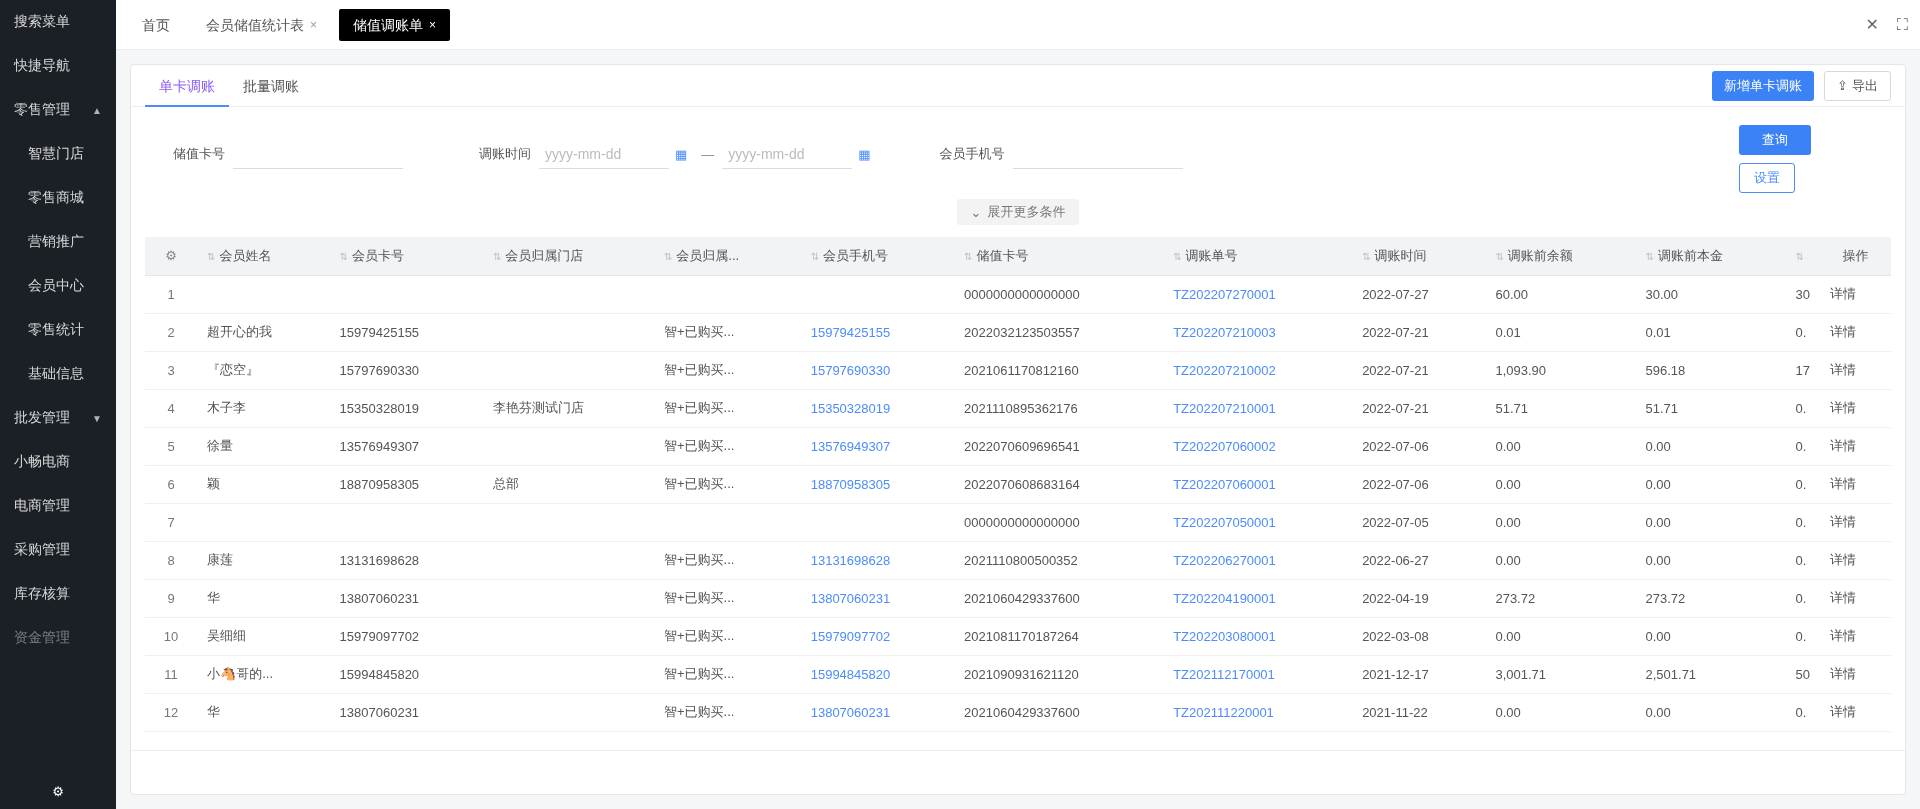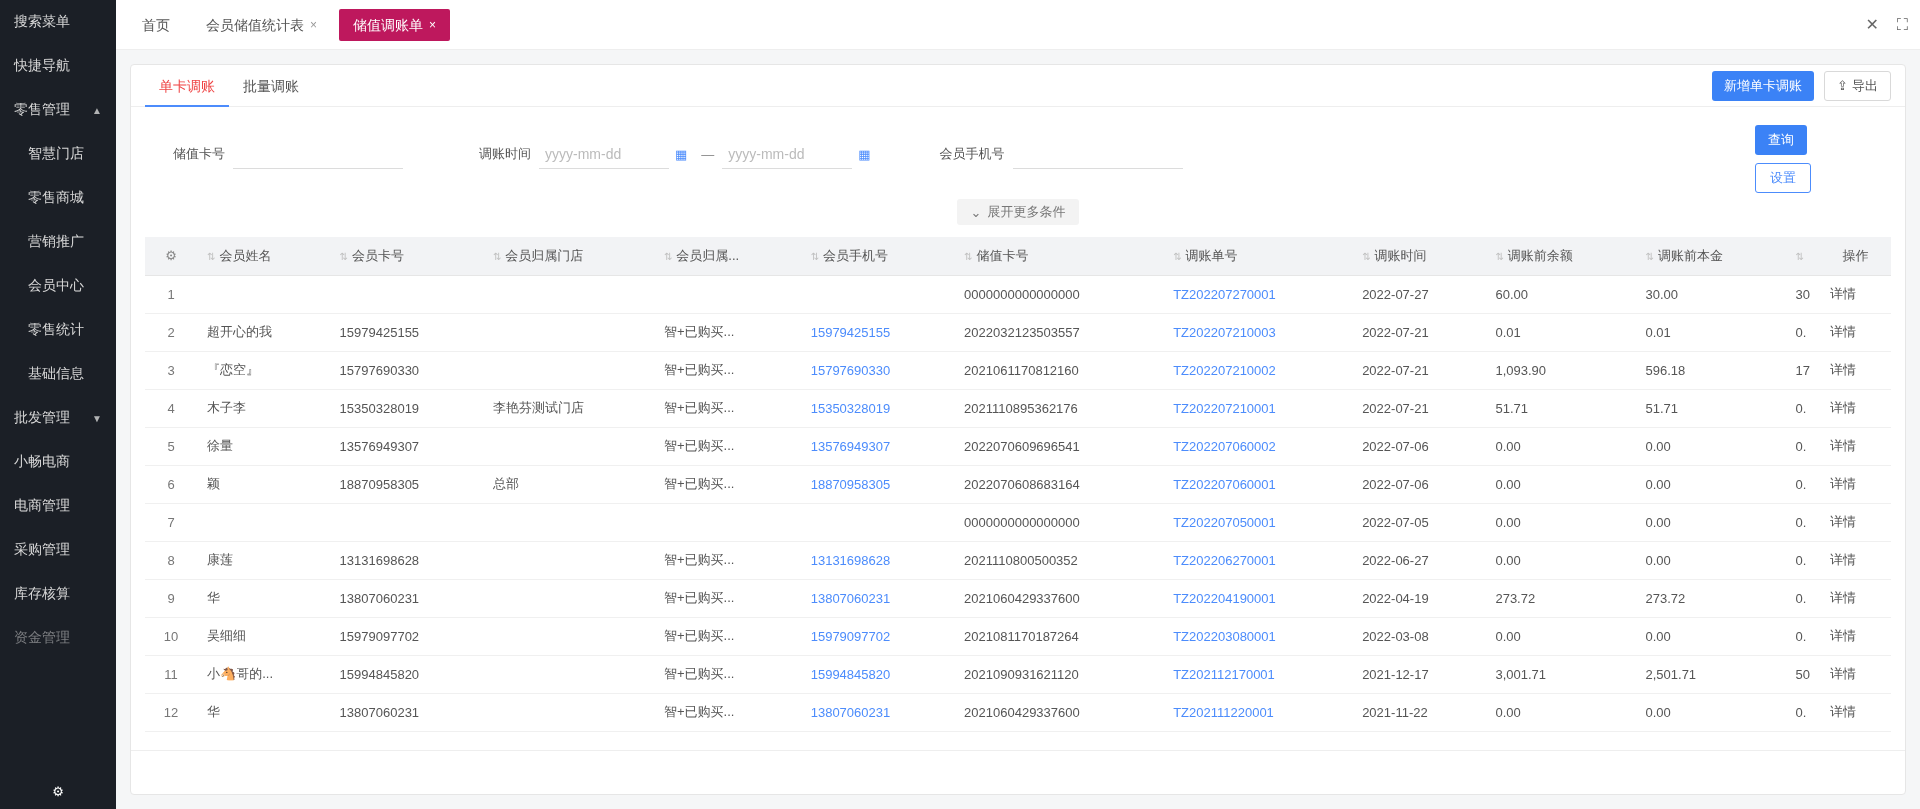--- a/index.html
+++ b/index.html
@@ -10,31 +10,31 @@
 .sidebar-item { height: 44px; display: flex; align-items: center; padding: 16px 14px; cursor: pointer; font-size: 14px; justify-content: space-between; }
 .sidebar-item.sub { padding-left: 28px; }
 .sidebar-item .caret { font-size: 10px; opacity: .8; }
 .sidebar-bottom { height: 36px; display:flex; align-items:center; justify-content:center; color:#fff; }
 
 .main { flex: 1; display: flex; flex-direction: column; background: #f5f6f7; overflow: hidden; }
 
 .tabbar { height: 50px; background: #fff; display: flex; align-items: center; padding: 0 12px; border-bottom: 1px solid #eee; }
 .tab { height: 32px; line-height: 32px; padding: 0 14px; margin-right: 8px; cursor: pointer; font-size: 14px; color: #555; display:flex; align-items:center; }
 .tab .close { margin-left: 6px; color: #999; font-size: 12px; }
-.tab.active { background: #be185d; color: #fff; border-radius: 2px; }
+.tab.active { background: #000000; color: #fff; border-radius: 2px; }
 .tab.active .close { color: #fff; }
 .tab-spacer { flex: 1; }
 .tabbar-right { display:flex; align-items:center; color:#666; gap:18px; }
 .tabbar-right .icon { cursor:pointer; font-size:16px; }
 
 .panel { flex: 1; margin: 14px; background: #fff; border: 1px solid #e6e6e6; border-radius: 4px; display: flex; flex-direction: column; overflow: hidden; }
 
 .inner-tabs { display: flex; border-bottom: 1px solid #eee; padding: 0 14px; align-items: center; height: 42px; }
 .inner-tab { padding: 0 14px; height: 42px; line-height: 42px; cursor: pointer; color: #555; font-size: 14px; }
-.inner-tab.active { color: #ef4444; border-bottom: 2px solid #4c8cfc; }
+.inner-tab.active { color: #8b5cf6; border-bottom: 2px solid #4c8cfc; }
 .inner-tabs .spacer { flex: 1; }
 .btn { height: 30px; padding: 0 12px; border-radius: 3px; cursor: pointer; display: inline-flex; align-items:center; gap:4px; font-size: 13px; }
 .btn.primary { background: #3b82f6; color: #fff; }
 .btn.outline { border: 1px solid #4c8cfc; color: #4c8cfc; background:#fff; }
 .btn.ghost { border: 1px solid #d9d9d9; color: #555; background:#fff; }
 
 .filters { padding: 18px 14px 0; display: flex; align-items: center; flex-wrap: wrap; position: relative; }
 .filter-group { display: flex; align-items: center; margin-right: 48px; margin-bottom: 10px; }
 .filter-label { width: 80px; text-align: right; margin-right: 8px; color: #555; }
 .filter-input { height: 30px; border: none; border-bottom: 1px solid #dcdcdc; width: 170px; padding: 0 6px; font-size: 13px; color:#555; }
@@ -156,21 +156,21 @@
           <span class="dash">—</span>
           <input class="date-input" placeholder="yyyy-mm-dd" style="">
           <span class="cal-icon">▦</span>
         </div>
       </div>
       <div class="filter-group">
         <div class="filter-label">会员手机号</div>
         <input class="filter-input" style="">
       </div>
       <div class="filter-actions">
-        <div class="btn primary" style="justify-content:center;width:52px">查询</div>
+        <div class="btn primary" style="justify-content:center;width:72px">查询</div>
         <div class="btn outline" style="justify-content:center;width:56px">设置</div>
       </div>
     </div>
     <div class="expand-row">
       <div class="expand-btn">
           <span>⌄</span>
           <span>展开更多条件</span>
         </div>
     </div>
 

